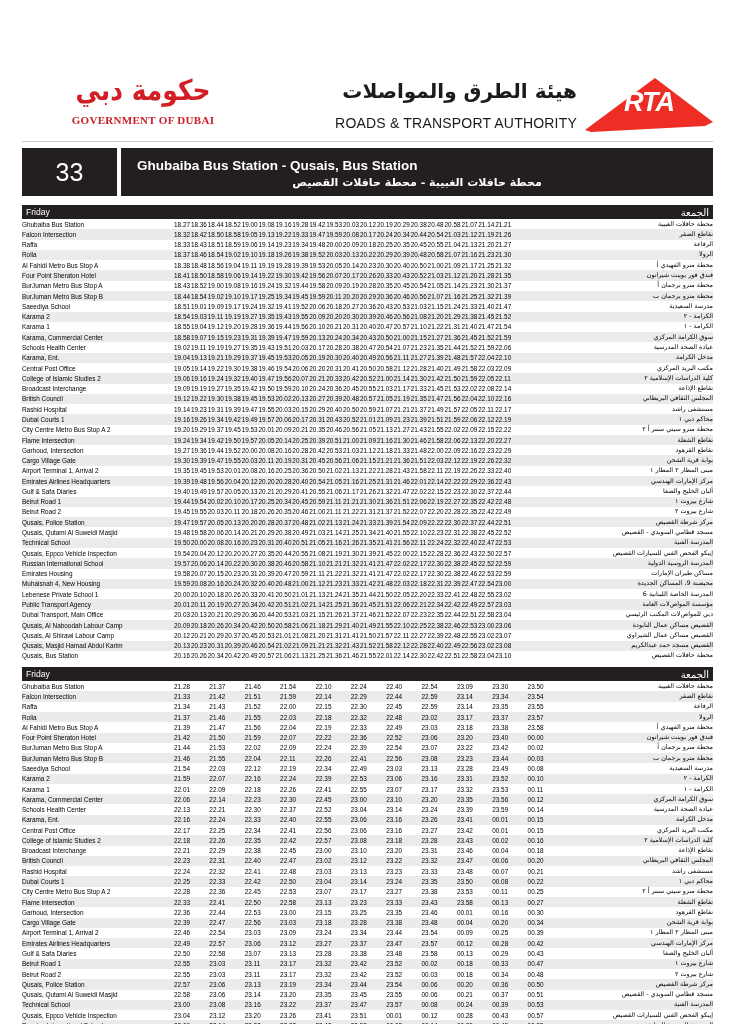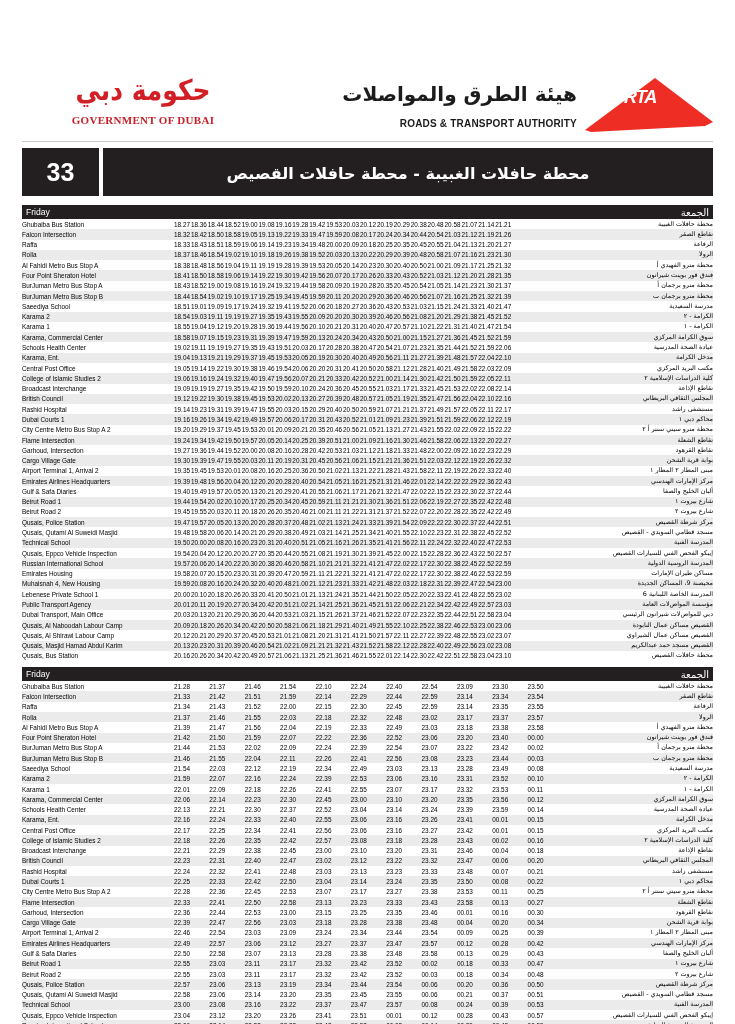--- a/index.html
+++ b/index.html
@@ -55,82 +55,82 @@
   .rta-text { text-align: right; padding-right: 8px; }
   .rta-text .ar {
     font-family: "DejaVu Sans", sans-serif;
     font-size: 20px;
     color: #1b1b1b;
     direction: rtl;
     letter-spacing: 1px;
     font-weight: 700;
   }
   .rta-text .en {
-    font-size: 10px;
-    font-weight: 700;
+    font-size: 14px;
+    font-weight: 400;
     color: #1b1b1b;
     letter-spacing: 0.2px;
     margin-top: 12px;
   }
   .rta-logo {
     position: relative;
     width: 128px; height: 58px;
   }
   .rta-logo svg { display: block; }
   .rta-logo .rta-word {
     position: absolute;
     left: 39px; top: 11px;
     color: #fff;
-    font-size: 18px;
+    font-size: 27px;
     font-weight: 700;
     font-style: italic;
     letter-spacing: -1px;
     font-family: "Liberation Sans", sans-serif;
   }
 
   .hairline {
     position: absolute;
     left: 22px; right: 22px; top: 141px;
     border-top: 1px solid #c9c9c9;
   }
 
   
   .route-bar {
     margin: 0 22px;
     display: flex;
     height: 48px;
     gap: 4px;
   }
   .route-num {
-    width: 77px;
+    width: 95px;
     background: #231f20;
     color: #fff;
     display: flex;
     align-items: center;
     justify-content: center;
     font-size: 25px;
-    font-weight: 700;
+    font-weight: 400;
   }
   .route-title {
     flex: 1;
     background: #231f20;
     color: #fff;
     padding: 4px 16px 0 16px;
     display: flex;
     flex-direction: column;
     justify-content: center;
   }
   .route-title .en {
     font-size: 13.5px;
     font-weight: 700;
     line-height: 1.35;
   }
   .route-title .ar {
     font-family: "DejaVu Sans", sans-serif;
-    font-size: 16px;
+    font-size: 11px;
     direction: rtl;
     text-align: center;
     line-height: 1.45;
     font-weight: 700;
   }
 
   
   .sched { margin: 9px 22px 0 22px; }
   .daybar {
     background: #231f20;
@@ -205,20 +205,21 @@
         <div class="rta-word">RTA</div>
       </div>
     </div>
 
     <div class="hairline"></div>
   </div>
 
   <div class="route-bar">
     <div class="route-num">33</div>
     <div class="route-title">
+      <div class="en">Ghubaiba Bus Station - Qusais, Bus Station</div>
       <div class="ar">محطة حافلات الغبيبة - محطة حافلات القصيص</div>
     </div>
   </div>
 
   <div class="sched" id="sched-root">
       <div>
         <div class="daybar">
           <span>Friday</span>
           <span class="ar">الجمعة</span>
         </div>
@@ -1424,21 +1425,21 @@
                   <span class="tcell">22.35</span>
                   <span class="tcell">22.44</span>
                   <span class="tcell">22.51</span>
                   <span class="tcell">22.58</span>
                   <span class="tcell">23.04</span>
                   <span class="tcell"></span>
                   <span class="tcell"></span>
                   <span class="tcell"></span>
                 </div>
               </td>
-              <td class="stop-ar">دبي للمواصﻻت شيراتون الرئيسي</td>
+              <td class="stop-ar">دبي للمواصﻻت المكتب الرئيسي</td>
             </tr>
             <tr class="zebra">
               <td class="stop-en">Qusais, Al Naboodah Labour Camp</td>
               <td>
                 <div class="times-wrap">
                   <span class="tcell">20.09</span>
                   <span class="tcell">20.18</span>
                   <span class="tcell">20.26</span>
                   <span class="tcell">20.34</span>
                   <span class="tcell">20.42</span>

